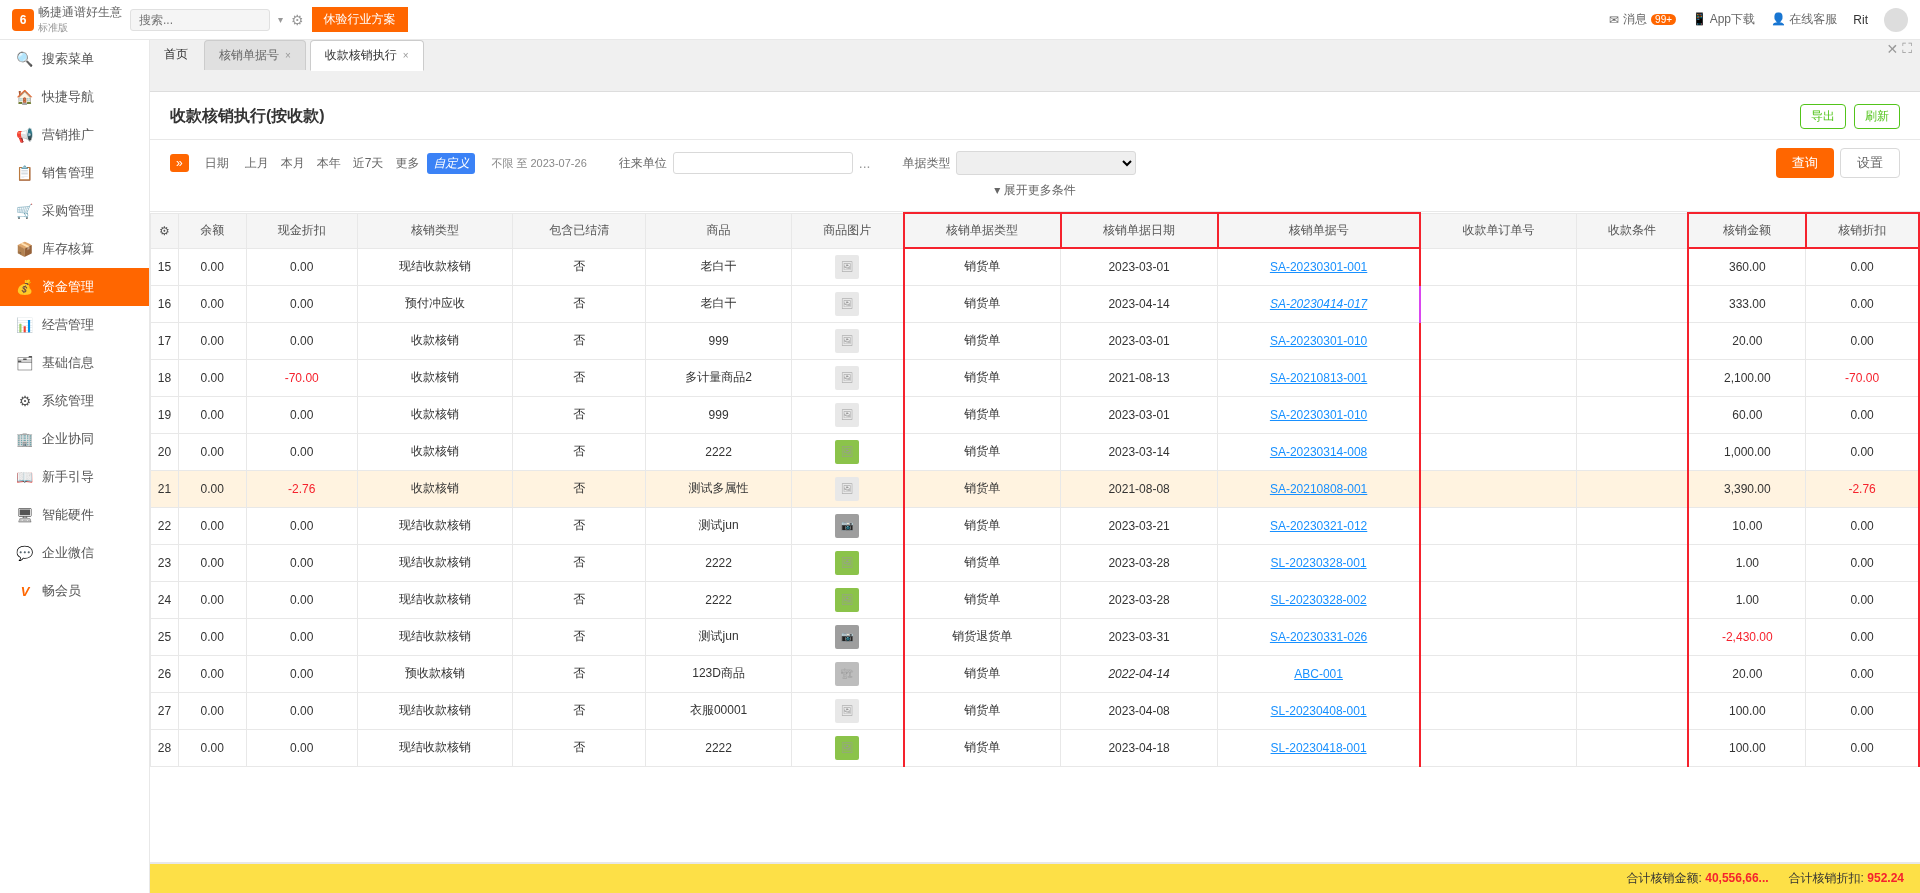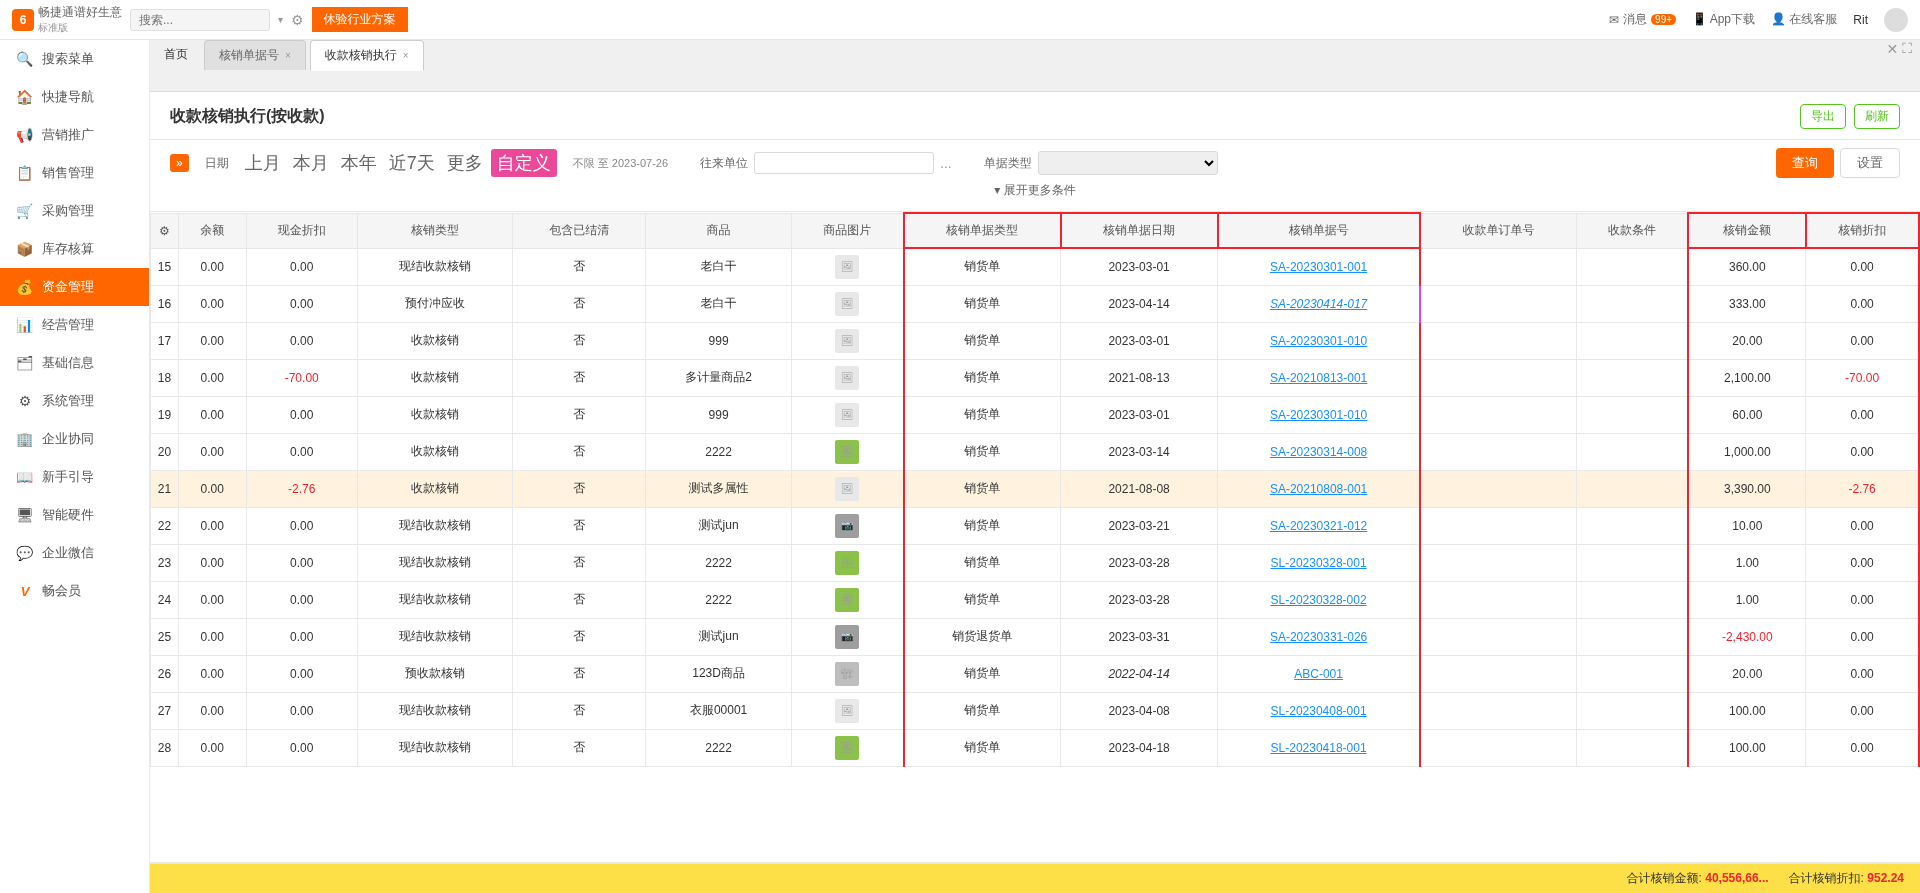--- a/index.html
+++ b/index.html
@@ -55,22 +55,22 @@
     .page-title-actions { display: flex; gap: 8px; }
     .btn-export { background: none; border: 1px solid #52c41a; color: #52c41a; border-radius: 4px; padding: 3px 10px; font-size: 12px; cursor: pointer; }
     .btn-refresh { background: none; border: 1px solid #52c41a; color: #52c41a; border-radius: 4px; padding: 3px 10px; font-size: 12px; cursor: pointer; }
 
     
     .filter-bar { background: #fff; padding: 8px 20px; border-bottom: 1px solid #e8e8e8; }
     .filter-row { display: flex; align-items: center; gap: 12px; flex-wrap: wrap; }
     .filter-expand { background: #f60; color: white; border: none; border-radius: 3px; padding: 2px 6px; cursor: pointer; font-size: 12px; margin-right: 4px; }
     .filter-label { font-size: 12px; color: #666; }
     .filter-date-group { display: flex; gap: 4px; align-items: center; }
-    .filter-date-btn { background: none; border: none; font-size: 18px; color: #666; cursor: pointer; padding: 2px 4px; }
-    .filter-date-btn.custom { background: #ec4899; color: white; border-radius: 3px; padding: 2px 6px; }
+    .filter-date-btn { background: none; border: none; font-size: 12px; color: #666; cursor: pointer; padding: 2px 4px; }
+    .filter-date-btn.custom { background: #3b82f6; color: white; border-radius: 3px; padding: 2px 6px; font-style: italic; }
     .filter-field { display: flex; align-items: center; gap: 6px; }
     .filter-input { border: 1px solid #d9d9d9; border-radius: 3px; padding: 3px 8px; font-size: 12px; width: 180px; }
     .filter-ellipsis { color: #999; font-size: 14px; }
     .filter-select { border: 1px solid #d9d9d9; border-radius: 3px; padding: 3px 8px; font-size: 12px; width: 180px; }
     .btn-query { background: #f60; color: white; border: none; border-radius: 4px; padding: 5px 16px; font-size: 13px; cursor: pointer; }
     .btn-settings { background: none; border: 1px solid #d9d9d9; border-radius: 4px; padding: 5px 16px; font-size: 13px; cursor: pointer; color: #666; }
     .expand-more { display: flex; justify-content: center; padding: 4px; }
     .btn-expand-more { background: none; border: none; color: #666; font-size: 12px; cursor: pointer; }
 
     

